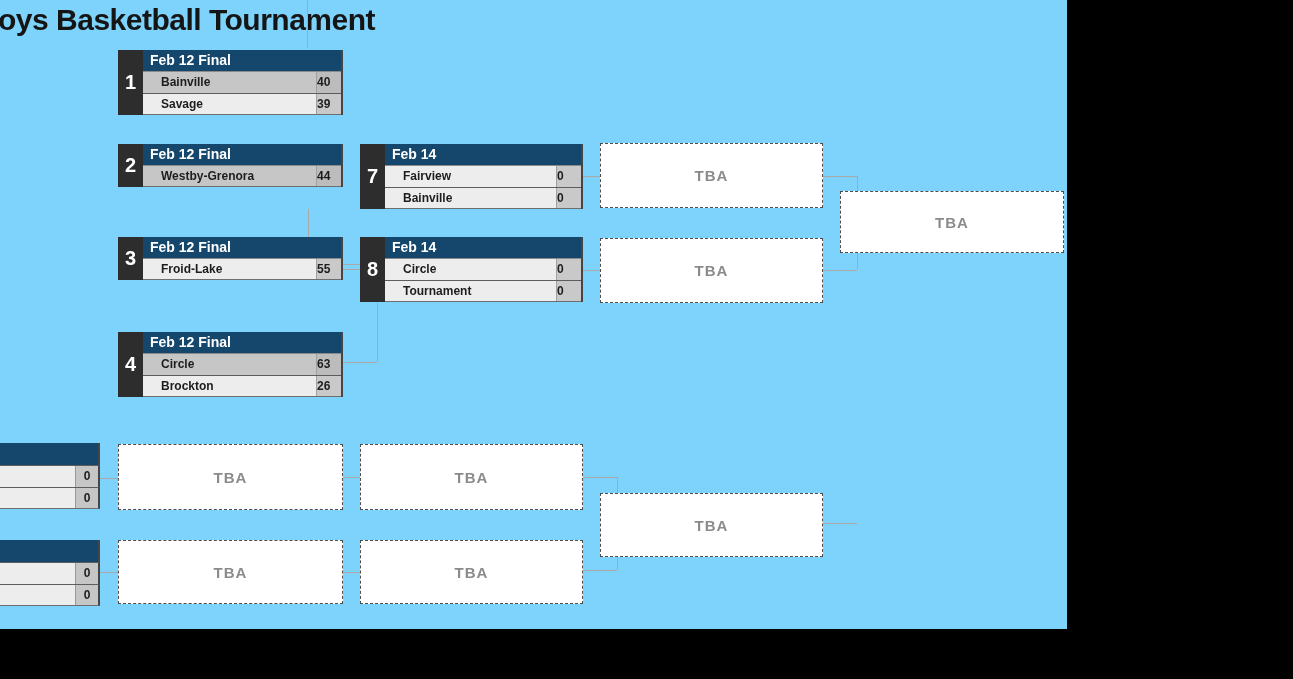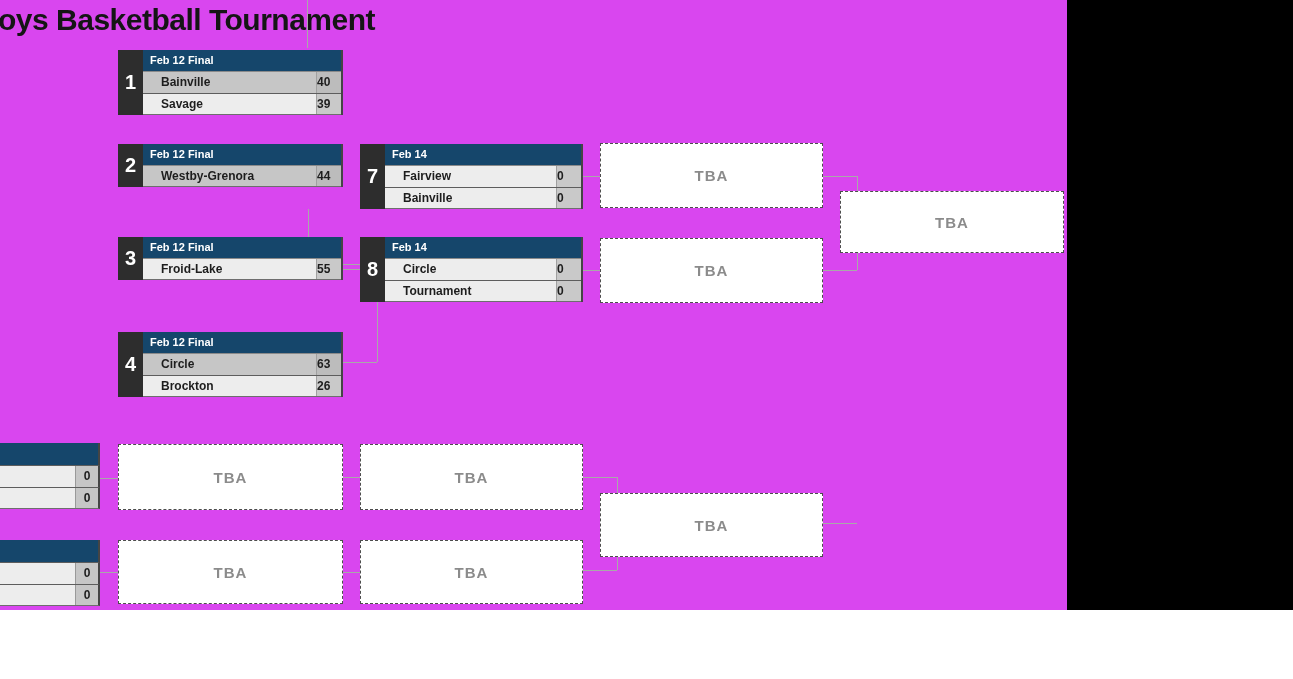--- a/index.html
+++ b/index.html
@@ -1,33 +1,33 @@
 <!DOCTYPE html>
 <html><head>
 <meta charset="utf-8">
 <style>
   * { margin:0; padding:0; box-sizing:border-box; }
   html,body { background:#ffffff; }
   #stage {
-    position:relative; width:1293px; height:610px; overflow:hidden;
-    background:#d946ef; font-family:"Liberation Sans", sans-serif;
+    position:relative; width:1293px; height:679px; overflow:hidden;
+    background:#7dd3fc; font-family:"Liberation Sans", sans-serif;
   }
   .title {
     position:absolute; left:-2px; top:3px; font-size:30px; font-weight:bold;
     color:#151515; letter-spacing:-0.5px; white-space:nowrap;
   }
   
   .match { position:absolute; display:flex; }
   .tab {
     width:25px; background:#2d2d2d; color:#ffffff; font-weight:bold;
     font-size:20px; display:flex; align-items:center; justify-content:center;
   }
   .mbody { flex:1; display:flex; flex-direction:column; border-right:2px solid #454545; }
   .mheader {
-    height:21px; background:#15466b; color:#ffffff; font-size:11px;
+    height:21px; background:#15466b; color:#ffffff; font-size:14px;
     font-weight:bold; line-height:21px; padding-left:7px; white-space:nowrap; overflow:hidden;
   }
   .row {
     height:22px; display:flex; background:#ededed; font-size:12px;
     font-weight:bold; color:#1d1d1d; border-top:1px solid #8a8a8a;
   }
   .row + .row { border-top:1px solid #5d5d5d; }
   .row .tname { flex:1; line-height:21px; padding-left:18px; white-space:nowrap; overflow:hidden; }
   .row .tscore {
     width:25px; text-align:left; line-height:21px; background:#c9c9c9;

